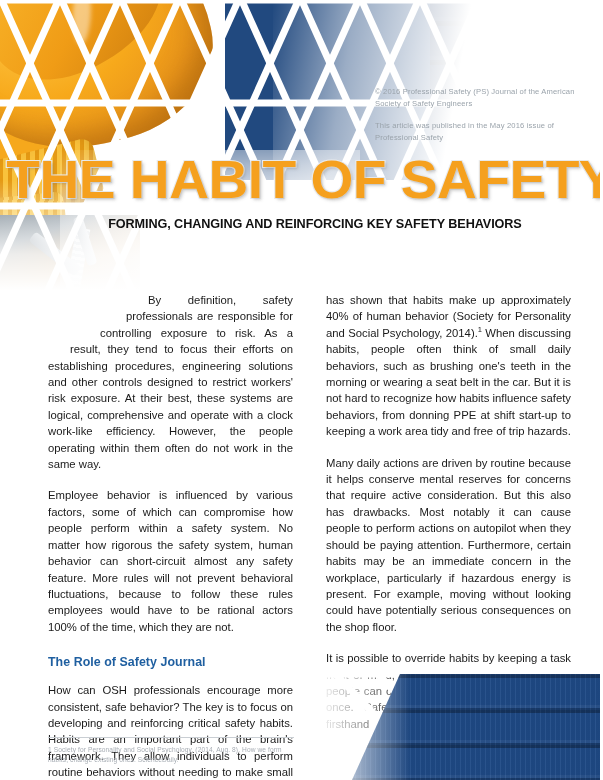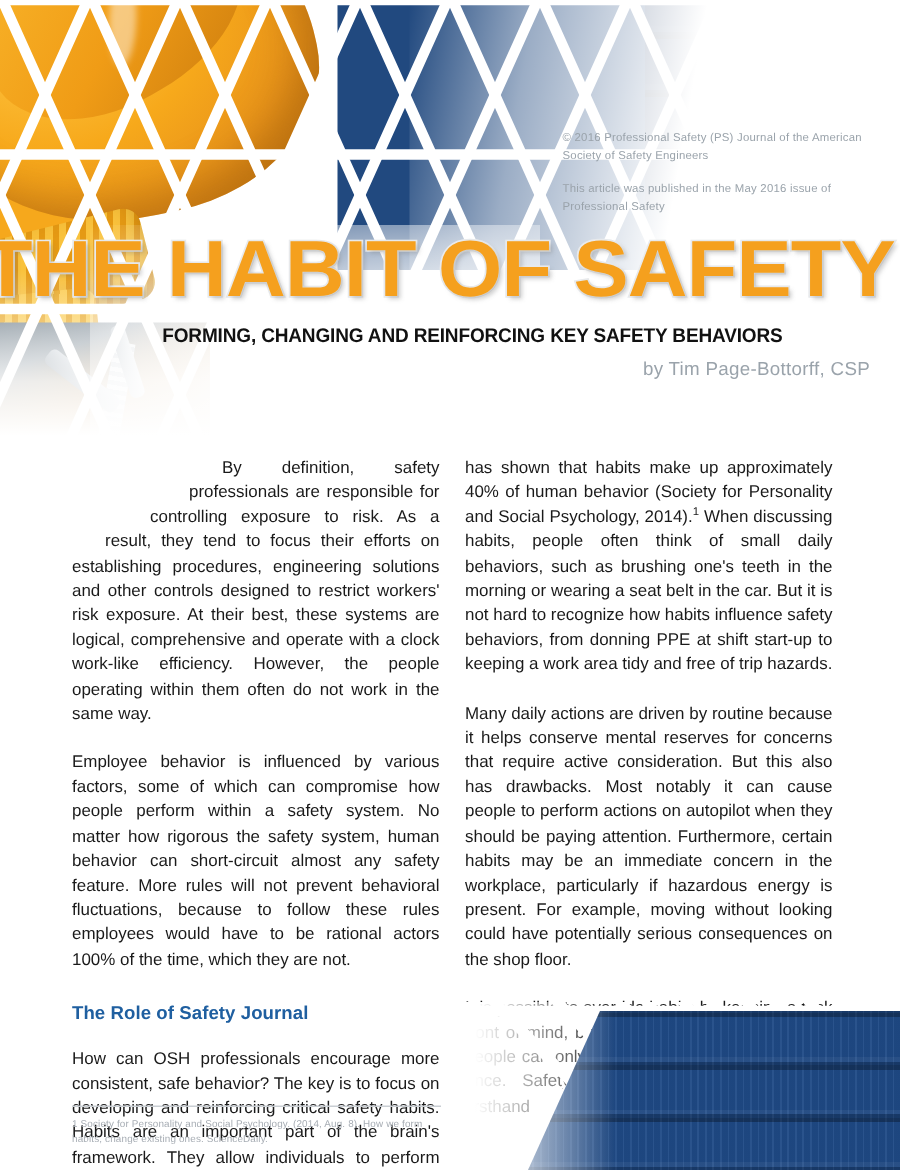--- a/index.html
+++ b/index.html
@@ -207,21 +207,21 @@
     letter-spacing: .15px;
   }
   .copyright p { margin: 0; }
   .copyright p + p { margin-top: 11px; }
 
   
   .title-wrap {
     position: absolute;
     left: 0; top: 152px;
     width: 603px;
-    text-align: left;
+    text-align: right;
   }
   .main-title {
     display: block;
     margin: 0;
     font-family: "Liberation Sans Narrow", "Liberation Sans", sans-serif;
     font-size: 53px;
     line-height: 56px;
     font-weight: bold;
     font-stretch: condensed;
     letter-spacing: -0.5px;
@@ -266,24 +266,24 @@
     position: absolute;
     left: 48px; top: 288px;
     width: 507px;
   }
   .col {
     position: absolute;
     top: 0;
     width: 245px;
   }
   .col-left  { left: 0; }
-  .col-right { left: 262px; }
+  .col-right { left: 278px; }
 
   .body-p {
-    margin: 16px 0 15px 0;
+    margin: 4px 0 15px 0;
     font-family: "Liberation Sans", sans-serif;
     font-size: 11.3px;
     line-height: 16.4px;
     color: #1a1a1a;
     text-align: justify;
     text-justify: inter-word;
     hyphens: none;
   }
   
   .lede {
@@ -439,21 +439,20 @@
 
   <div class="copyright">
     <p>© 2016 Professional Safety (PS) Journal of the American Society of Safety Engineers</p>
     <p>This article was published in the May 2016 issue of Professional Safety</p>
   </div>
 
   <div class="title-wrap">
     <h1 class="main-title">THE HABIT OF SAFETY</h1>
   </div>
   <h2 class="subtitle">FORMING, CHANGING AND REINFORCING KEY SAFETY BEHAVIORS</h2>
-  <p class="byline">by Tim Page-Bottorff, CSP</p>
 
   <div class="columns">
 
     <div class="col col-left">
       <p class="body-p lede">
         <span class="lede-step s1"></span>
         <span class="lede-step s2"></span>
         <span class="lede-step s3"></span>
         <span class="lede-step s4"></span>
         <span>By definition, safety professionals are responsible for controlling exposure to risk. As a result, they tend to focus their efforts on establishing procedures, engineering solutions and other controls designed to restrict workers' risk exposure. At their best, these systems are logical, comprehensive and operate with a clock work-like efficiency. However, the people operating within them often do not work in the same way.</span>

